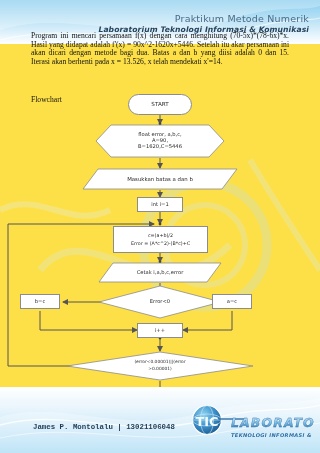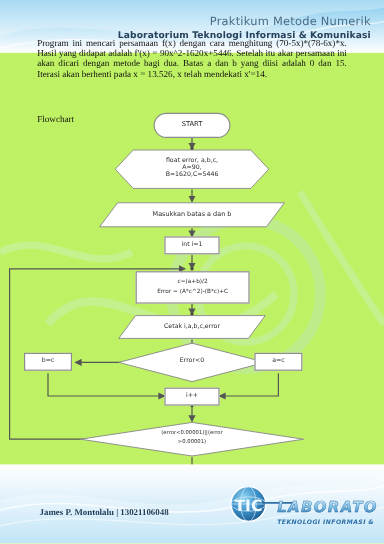--- a/index.html
+++ b/index.html
@@ -5,21 +5,21 @@
   * { box-sizing: border-box; margin: 0; padding: 0; }
   html, body {
     width: 320px; height: 453px;
     font-family: "Liberation Serif", serif;
     overflow: hidden;
     background: #ffffff;
   }
   #page {
     position: relative;
     width: 320px; height: 453px;
-    background: #bef264;
+    background: #fde047;
     overflow: hidden;
   }
   
   .hdr-wash {
     position: absolute; left: 0; top: 0; width: 320px; height: 44px;
     background: linear-gradient(to bottom, #87cdee 0%, #b5e0f5 40%, #dcf0fb 72%, #ffffff 100%);
     pointer-events: none;
   }
   .hdr-swoosh {
     position: absolute; left: 0; top: 0; width: 320px; height: 60px;
@@ -38,32 +38,33 @@
     position: absolute; right: 11px; top: 13px;
     font-family: "DejaVu Sans", sans-serif;
     font-size: 9.5px; color: #4a6b86; letter-spacing: .2px;
     white-space: nowrap;
   }
   .doc-sub {
     position: absolute; right: 11px; top: 25px;
     font-family: "DejaVu Sans", sans-serif;
     font-size: 7.6px; font-weight: bold; color: #27435c; letter-spacing: .1px;
     white-space: nowrap;
+    font-style: italic;
   }
   .para {
     position: absolute; left: 31px; top: 32px; width: 258px;
     font-size: 7.6px; line-height: 8.6px; color: #111; text-align: justify;
   }
   .flowchart-label {
     position: absolute; left: 31px; top: 95px;
     font-size: 7.6px; color: #111;
   }
   .author {
     position: absolute; left: 33px; bottom: 22px;
-    font-family: Liberation Serif, serif;
+    font-family: Liberation Mono, monospace;
     font-size: 7.4px; font-weight: bold; color: #1d3b55;
     white-space: nowrap;
   }
 
   
   .fc { position: absolute; left: 0; top: 0; width: 320px; height: 453px; }
   .node {
     position: absolute;
     display: flex; align-items: center; justify-content: center;
     text-align: center;

